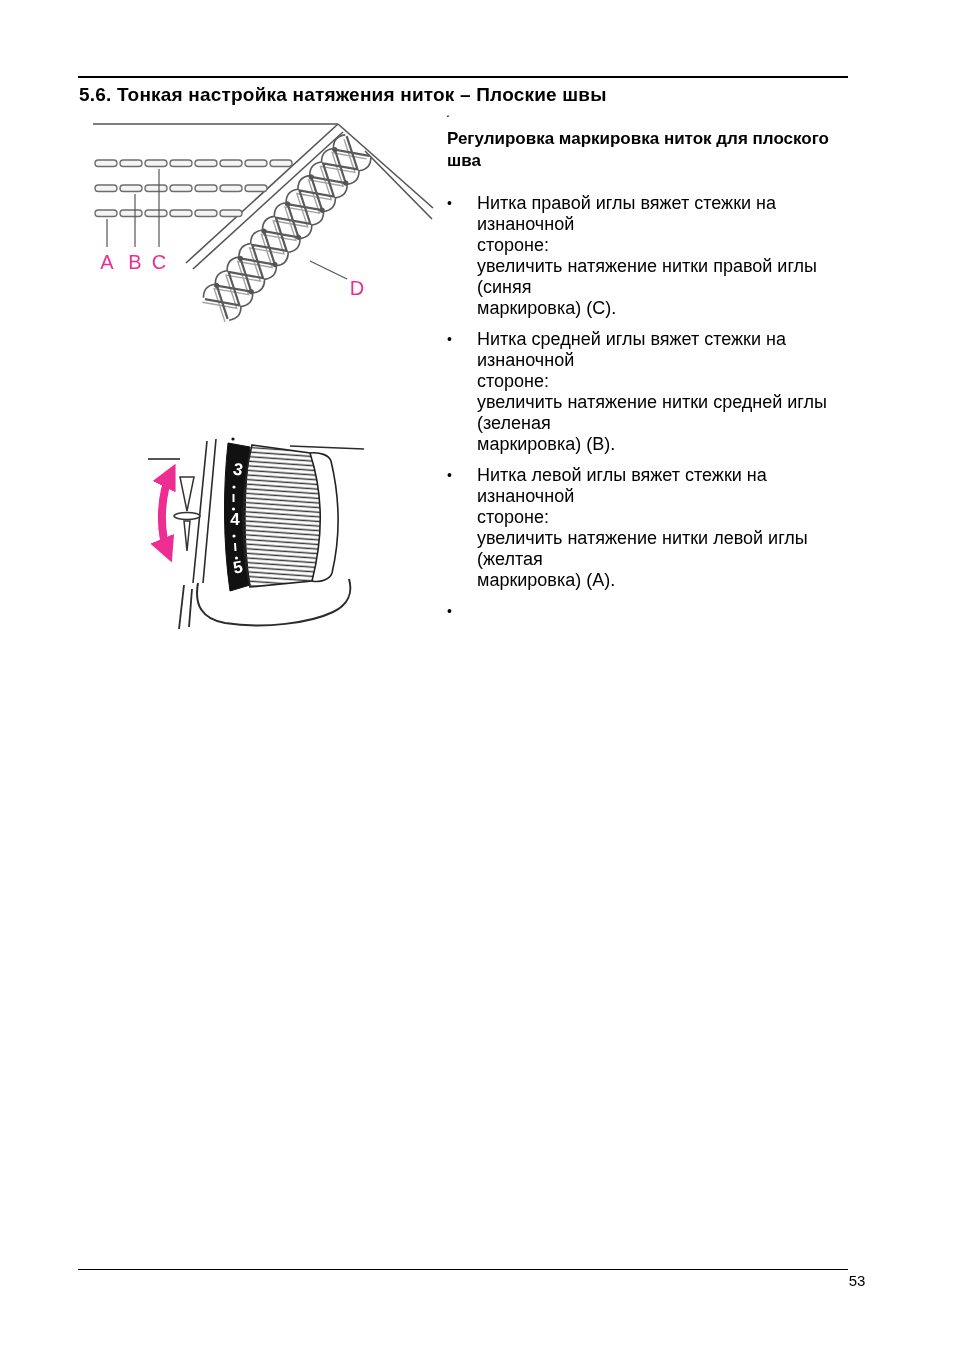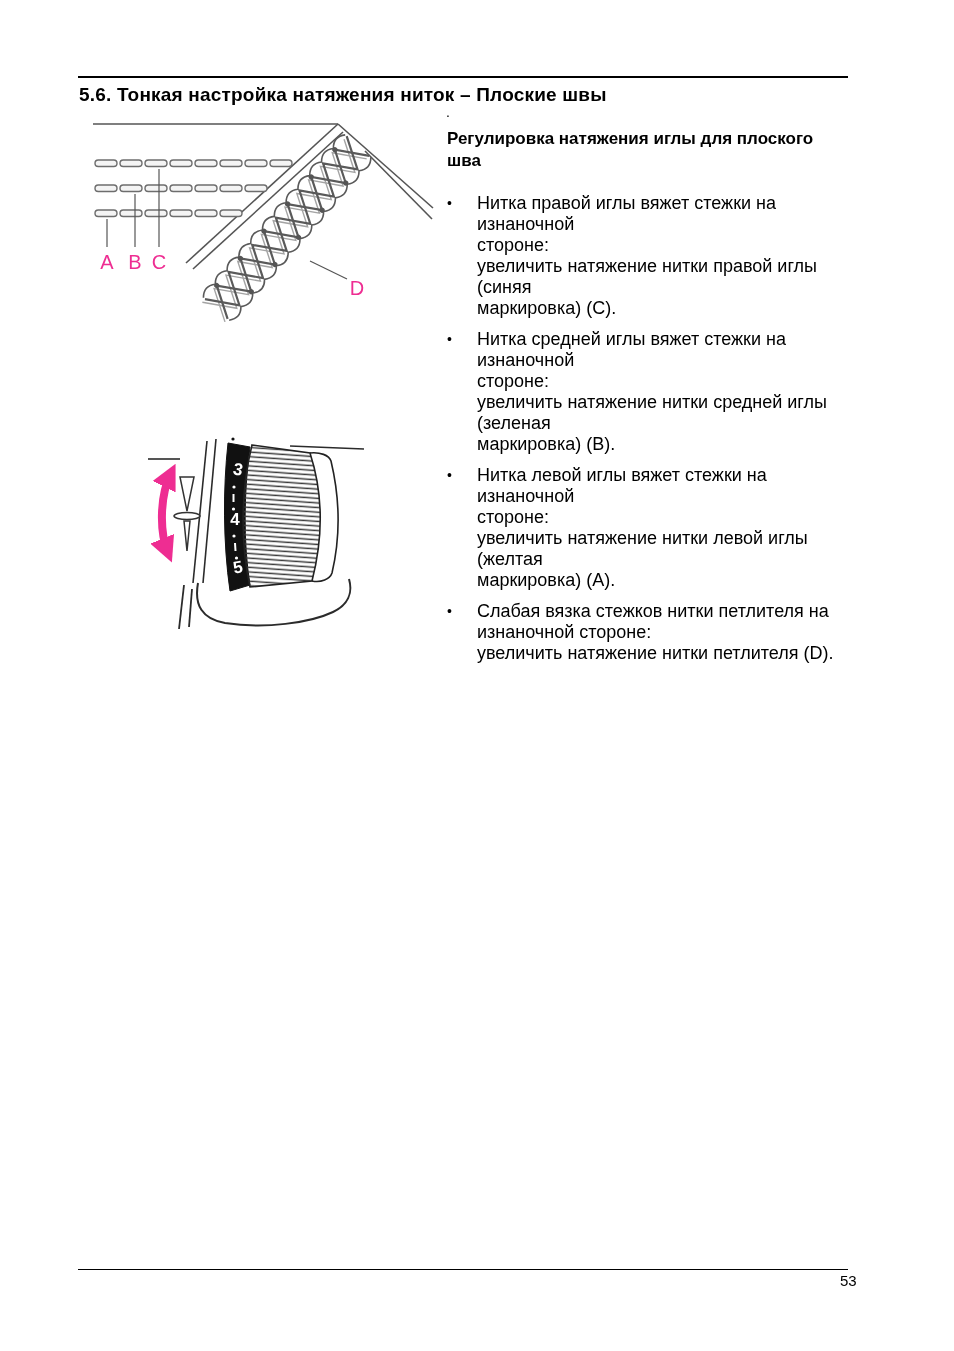--- a/index.html
+++ b/index.html
@@ -14,21 +14,21 @@
   #bottom-rule{left:78px;top:1269px;width:770px;height:1px;}
   #page-title{left:79px;top:84px;font-size:19px;font-weight:bold;white-space:nowrap;letter-spacing:.2px;}
   #stray-mark{left:446px;top:104px;font-size:14px;}
   #right-col{left:447px;top:128px;width:420px;}
   #section-heading{font-size:17px;font-weight:bold;line-height:22px;white-space:pre-line;margin:0 0 21px 0;}
   .bullet{display:flex;margin-bottom:10px;}
   .bullet .marker{width:30px;flex:0 0 30px;font-size:14px;line-height:21px;}
   .bullet .btext{font-size:18px;line-height:21px;white-space:pre-line;}
   #stitch-figure{left:85px;top:113px;}
   #dial-figure{left:140px;top:433px;}
-  #page-number{left:840px;top:1272px;width:34px;text-align:left;font-size:15px;}
+  #page-number{left:840px;top:1272px;width:34px;text-align:center;font-size:15px;}
   svg text{font-family:"Liberation Sans", sans-serif;}
 </style>
 </head>
 <body>
 
 <div class="abs rule" id="top-rule"></div>
 
 <div class="abs" id="page-title">5.6. Тонкая настройка натяжения ниток – Плоские швы</div>
 
 <div class="abs" id="stray-mark">.</div>
@@ -100,21 +100,21 @@
 
   <g font-size="20" text-anchor="middle">
     <text x="22" y="156" fill="#ee2d92">A</text>
     <text x="50" y="156" fill="#ee2d92">B</text>
     <text x="74" y="156" fill="#ee2d92">C</text>
     <text x="272" y="182" fill="#ee2d92">D</text>
   </g>
 </svg>
 
 <div class="abs" id="right-col">
-  <h2 id="section-heading">Регулировка натяжения иглы для плоского
+  <h2 id="section-heading">Регулировка маркировка ниток для плоского
 шва</h2>
 
   <div class="bullet">
     <span class="marker">•</span>
     <span class="btext">Нитка правой иглы вяжет стежки на изнаночной
 стороне:
 увеличить натяжение нитки правой иглы (синяя
 маркировка) (C).</span>
   </div>
   <div class="bullet">
@@ -126,23 +126,20 @@
   </div>
   <div class="bullet">
     <span class="marker">•</span>
     <span class="btext">Нитка левой иглы вяжет стежки на изнаночной
 стороне:
 увеличить натяжение нитки левой иглы (желтая
 маркировка) (A).</span>
   </div>
   <div class="bullet">
     <span class="marker">•</span>
-    <span class="btext">Слабая вязка стежков нитки  петлителя на
-изнаночной стороне:
-увеличить натяжение нитки петлителя (D).</span>
   </div>
 </div>
 
 <svg class="abs" id="dial-figure" width="300" height="205" viewBox="0 0 300 205">
   <defs>
     <pattern id="ribs" width="9" height="4.6" patternUnits="userSpaceOnUse" patternTransform="rotate(4)">
       <line x1="0" y1="2.2" x2="9" y2="2.2" stroke="#3c3c3c" stroke-width="1.5"></line>
     </pattern>
     <marker id="ah" viewBox="0 0 10 10" refX="6" refY="5" markerWidth="3.2" markerHeight="3.2" orient="auto-start-reverse">
       <path d="M0,0 L10,5 L0,10 Z" fill="#ee2d92"></path>

